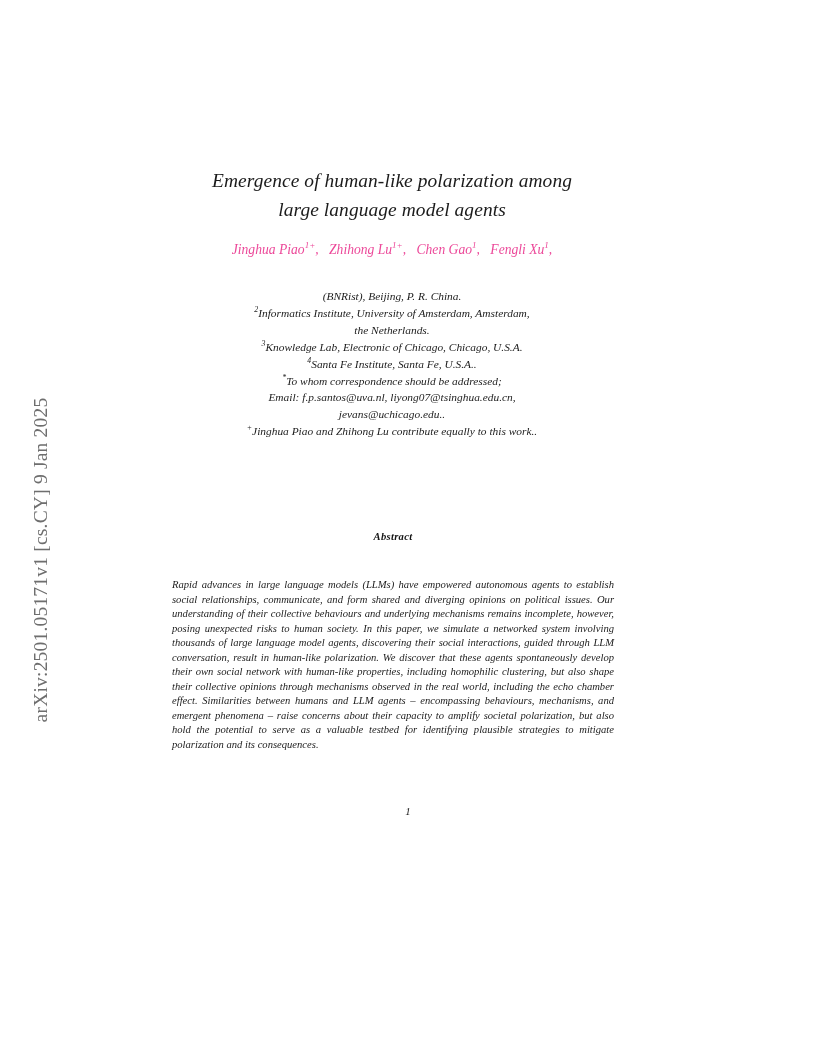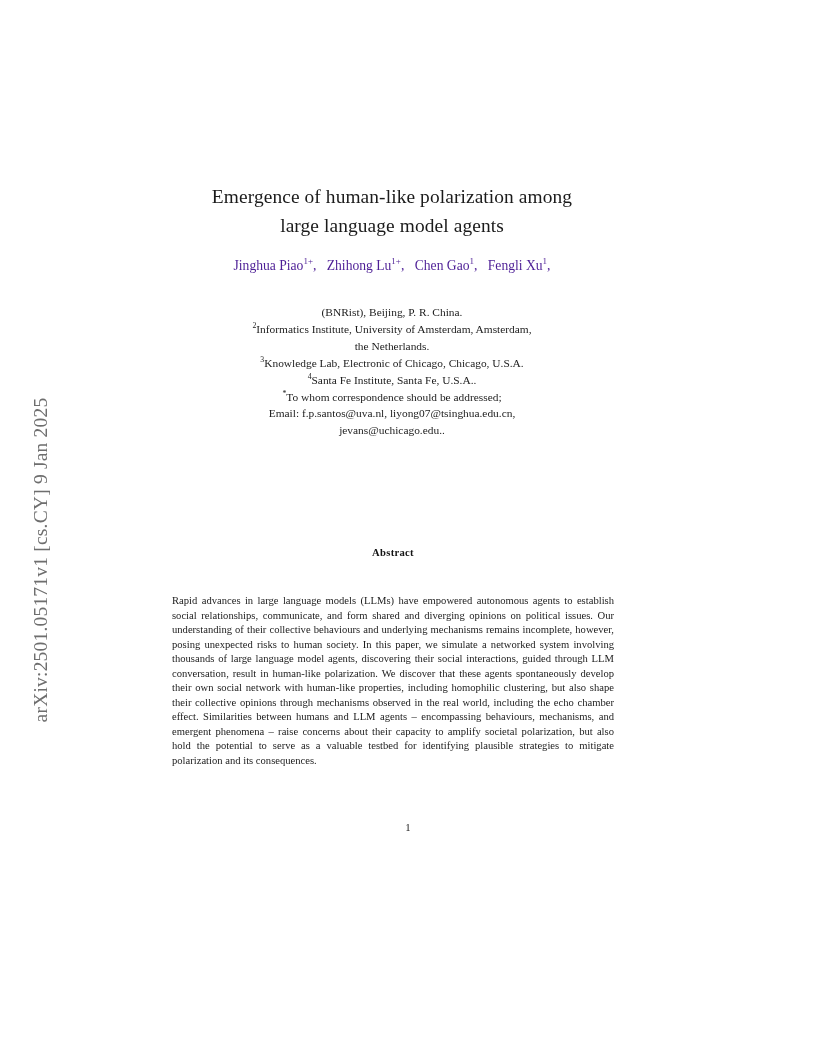--- a/index.html
+++ b/index.html
@@ -35,23 +35,24 @@
     font-family: "Liberation Serif", "DejaVu Serif", serif;
     font-size: 19.5px;
     letter-spacing: 0.2px;
     color: #6e6e6e;
   }
 
   
   #page {
     position: absolute;
     left: 0;
-    top: 16px;
+    top: 0;
     width: 816px;
     height: 872px;
+    font-style: italic;
   }
 
   #title-block {
     position: absolute;
     left: 168px;
     top: 166px;
     width: 448px;
     text-align: center;
   }
   .title-line {
@@ -64,21 +65,21 @@
   #authors {
     position: absolute;
     left: 168px;
     top: 240px;
     width: 448px;
     text-align: center;
   }
   .author-line {
     font-size: 13.6px;
     line-height: 20px;
-    color: #4c1d95;
+    color: #ec4899;
     white-space: nowrap;
   }
   .author-line sup {
     font-size: 9px;
     vertical-align: super;
     line-height: 0;
   }
   .agap { display: inline-block; width: 7px; }
 
   #affiliations {
@@ -159,20 +160,21 @@
 
   <div id="affiliations">
     <div class="aff-line">(BNRist), Beijing, P. R. China.</div>
     <div class="aff-line"><sup>2</sup><span>Informatics Institute, University of Amsterdam, Amsterdam,</span></div>
     <div class="aff-line">the Netherlands.</div>
     <div class="aff-line"><sup>3</sup><span>Knowledge Lab, Electronic of Chicago, Chicago, U.S.A.</span></div>
     <div class="aff-line"><sup>4</sup><span>Santa Fe Institute, Santa Fe, U.S.A..</span></div>
     <div class="aff-line"><sup>*</sup><span>To whom correspondence should be addressed;</span></div>
     <div class="aff-line">Email: f.p.santos@uva.nl, liyong07@tsinghua.edu.cn,</div>
     <div class="aff-line">jevans@uchicago.edu..</div>
+    <div class="aff-line"><sup>+</sup><span>Jinghua Piao and Zhihong Lu contribute equally to this work..</span></div>
   </div>
 
   <div id="abstract-block">
     <div id="abstract-heading">Abstract</div>
     <div id="abstract-text">Rapid advances in large language models (LLMs) have empowered autonomous agents to establish social relationships, communicate, and form shared and diverging opinions on political issues. Our understanding of their collective behaviours and underlying mechanisms remains incomplete, however, posing unexpected risks to human society. In this paper, we simulate a networked system involving thousands of large language model agents, discovering their social interactions, guided through LLM conversation, result in human-like polarization. We discover that these agents spontaneously develop their own social network with human-like properties, including homophilic clustering, but also shape their collective opinions through mechanisms observed in the real world, including the echo chamber effect. Similarities between humans and LLM agents – encompassing behaviours, mechanisms, and emergent phenomena – raise concerns about their capacity to amplify societal polarization, but also hold the potential to serve as a valuable testbed for identifying plausible strategies to mitigate polarization and its consequences.</div>
   </div>
 
   <div id="page-number">1</div>
 
 </div>

